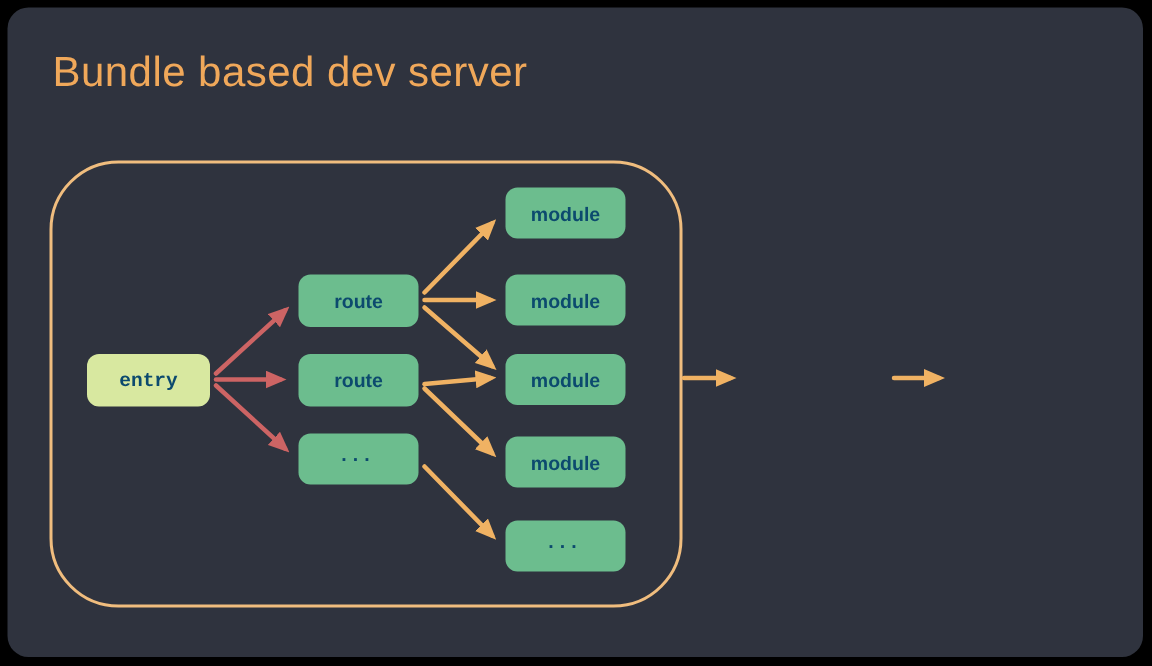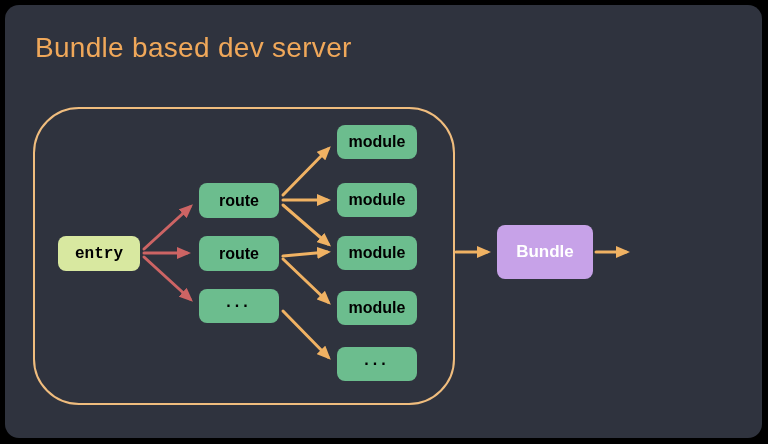--- a/index.html
+++ b/index.html
@@ -40,23 +40,23 @@
     border-radius: 46px;
     box-sizing: border-box;
     background: transparent;
   }
   .node {
     position: absolute;
     display: flex;
     align-items: center;
     justify-content: center;
     border-radius: 8px;
-    font-size: 16px;
+    font-size: 13px;
     font-weight: 700;
-    color: #000000;
+    color: #0c4a6e;
     box-sizing: border-box;
     text-align: center;
   }
   .node.green  { background: #6cbd8e; }
   .node.entry  { background: #d8e8a0; }
   .node.purple { background: #c7a2e8; color: #ffffff; font-size: 17px; }
   .node.teal   { background: #3a9e8b; color: #ffffff; font-size: 16px; line-height: 1.3; padding: 0 12px; }
   .node.dots {
     letter-spacing: 4px;
     font-weight: 700;
@@ -132,16 +132,13 @@
   <div class="node green" style="left:337px; top:236px; width:80px; height:34px;">
     <span>module</span>
   </div>
   <div class="node green" style="left:337px; top:291px; width:80px; height:34px;">
     <span>module</span>
   </div>
   <div class="node green dots" style="left:337px; top:347px; width:80px; height:34px;">
     <span>...</span>
   </div>
 
-  <div class="node purple" style="left:497px; top:225px; width:96px; height:54px;">
-    <span>Bundle</span>
-  </div>
 </div>
 
 </body></html>

